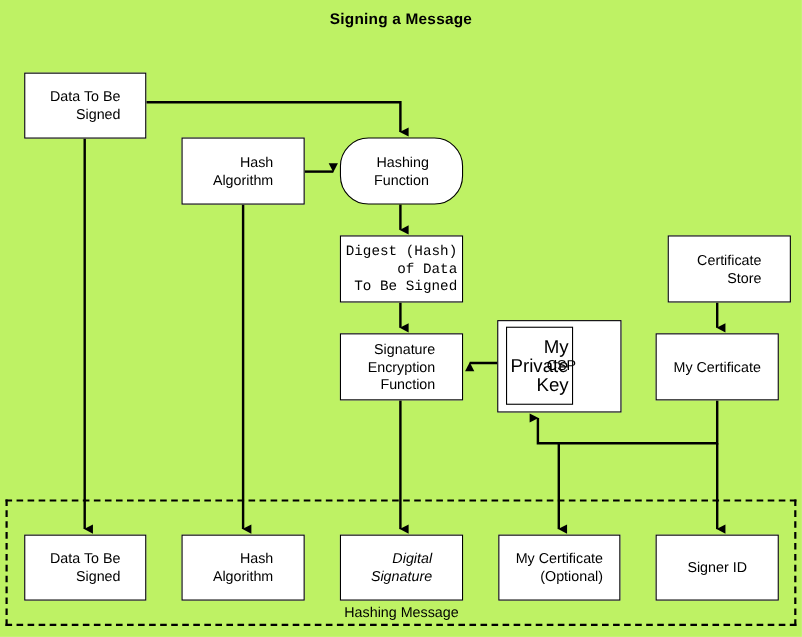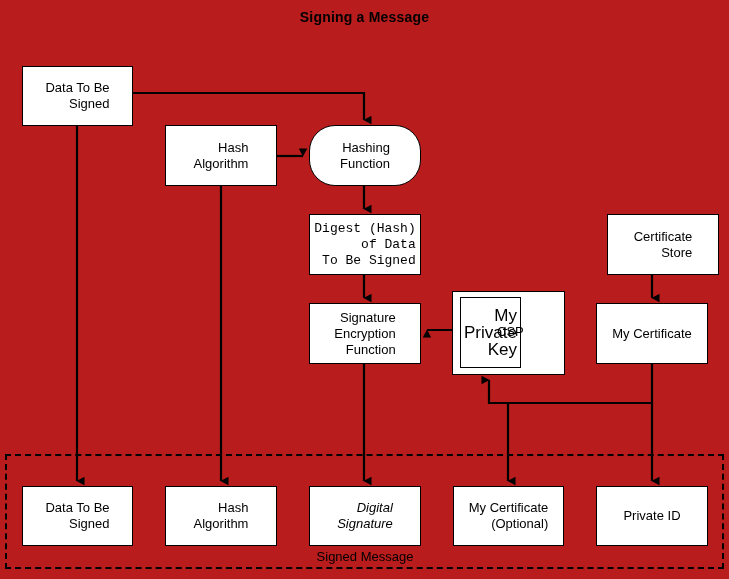--- a/index.html
+++ b/index.html
@@ -4,21 +4,21 @@
 <style>
   html, body {
     margin: 0;
     padding: 0;
     background: #ffffff;
   }
   #canvas {
     position: relative;
     width: 729px;
     height: 579px;
-    background: #b91c1c;
+    background: #bef264;
     font-family: "Liberation Sans", sans-serif;
     overflow: hidden;
   }
   #diagram-svg {
     position: absolute;
     left: 0;
     top: 0;
     width: 729px;
     height: 579px;
   }
@@ -154,17 +154,17 @@
 
   <div class="node" style="left:165px; top:486px; width:112px; height:60px;">Hash
 Algorithm</div>
 
   <div class="node" style="left:309px; top:486px; width:112px; height:60px;font-style:italic;">Digital
 Signature</div>
 
   <div class="node" style="left:453px; top:486px; width:111px; height:60px;">My Certificate
 (Optional)</div>
 
-  <div class="node" style="left:596px; top:486px; width:112px; height:60px;">Private ID</div>
+  <div class="node" style="left:596px; top:486px; width:112px; height:60px;">Signer ID</div>
 
-  <div class="plain-label" style="left:309px; top:549px; width:112px;">Signed Message</div>
+  <div class="plain-label" style="left:309px; top:549px; width:112px;">Hashing Message</div>
 
 </div>
 
 </body></html>

